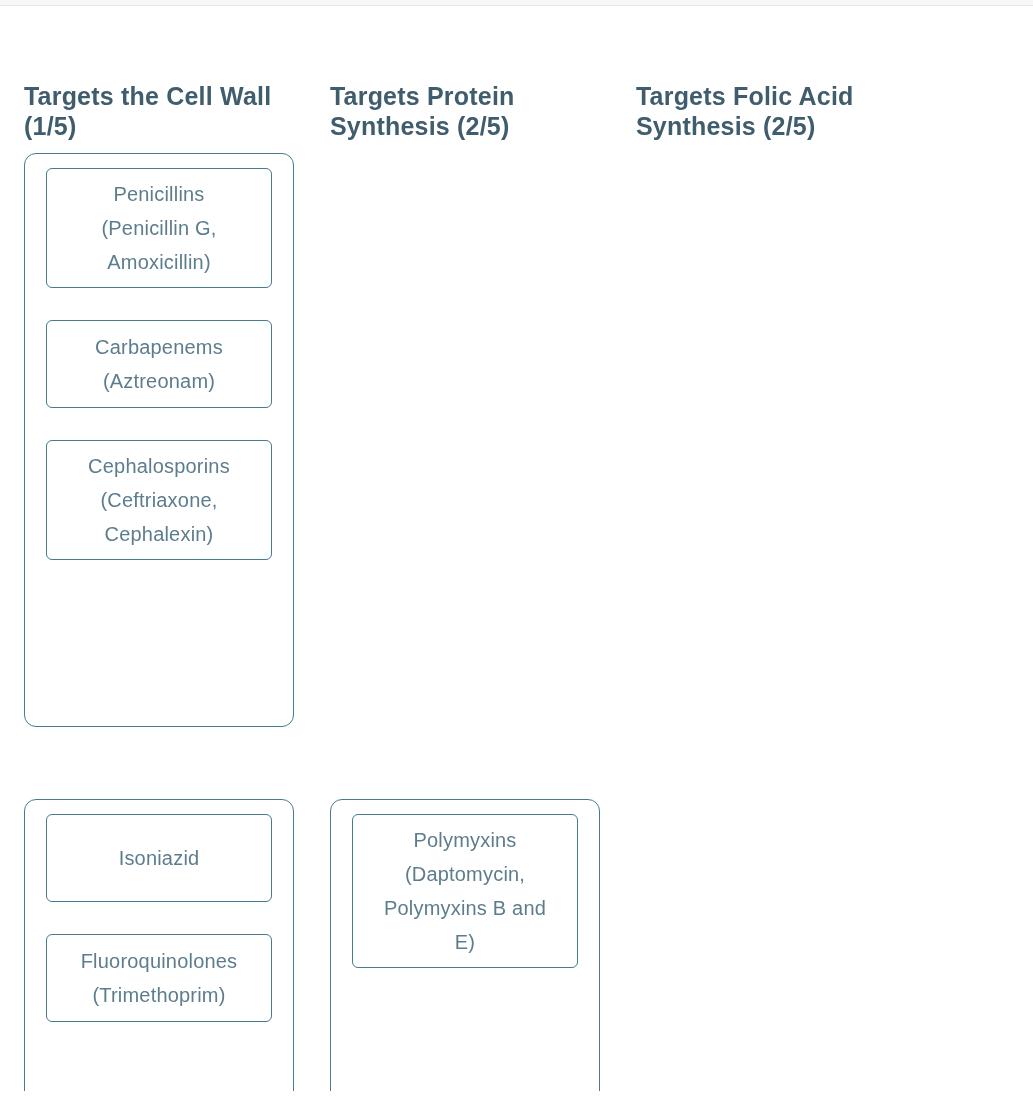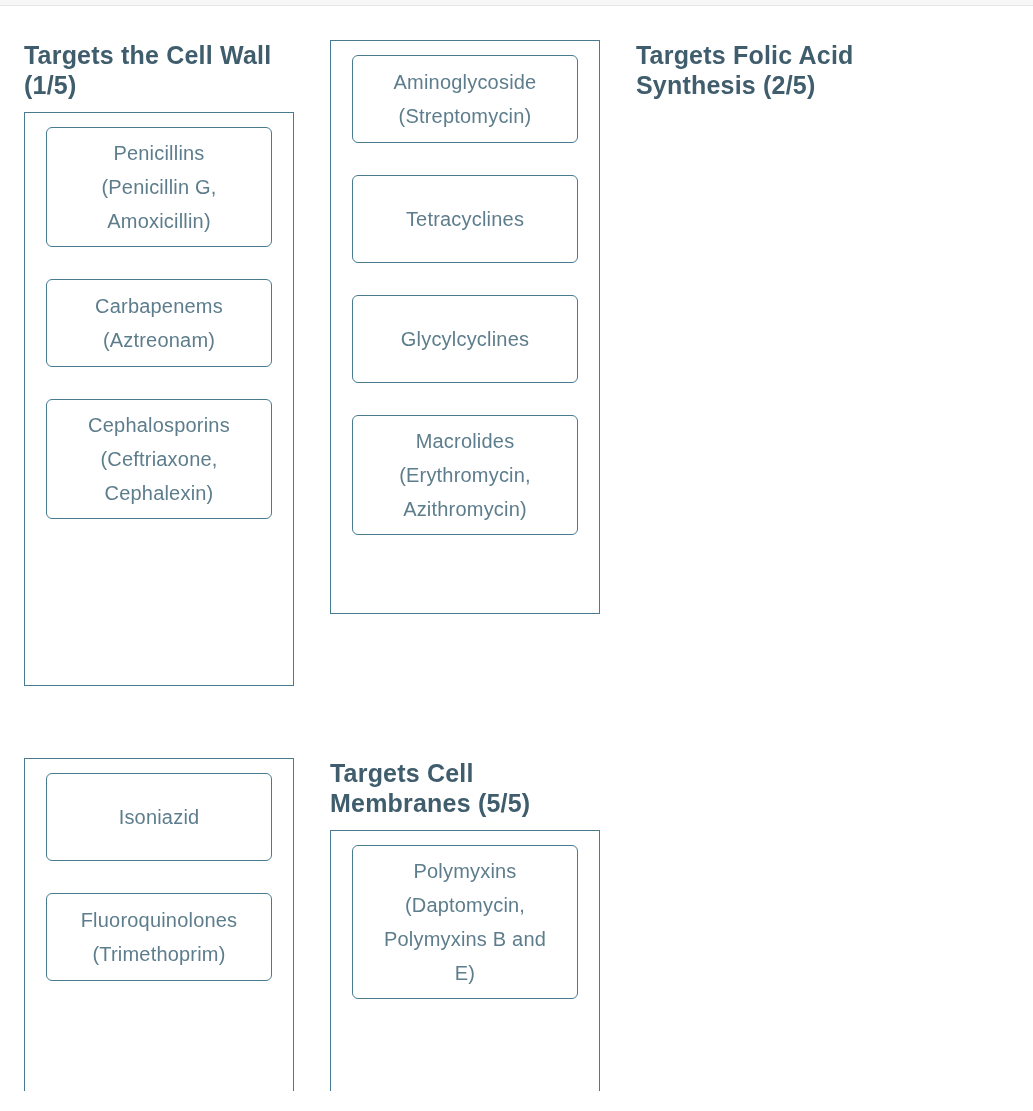--- a/index.html
+++ b/index.html
@@ -24,20 +24,21 @@
     background: #f7f7f8;
     border-bottom: 1px solid #e7e7ea;
   }
   .content {
     padding: 34px 0 0 24px;
   }
   .row {
     display: flex;
     column-gap: 36px;
     align-items: flex-start;
+    margin-top: 41px;
   }
   .row-2 {
     margin-top: 72px;
   }
   .category {
     width: 270px;
     flex: 0 0 270px;
   }
   .category-title {
     margin: 0 0 12px 0;
@@ -46,21 +47,21 @@
     line-height: 30px;
     color: #3f5d6c;
     white-space: pre;
     letter-spacing: 0.2px;
   }
   .dropzone {
     box-sizing: border-box;
     width: 270px;
     height: 574px;
     border: 1px solid #487b8f;
-    border-radius: 0;
+    border-radius: 12px;
     padding: 14px 21px;
     display: flex;
     flex-direction: column;
     row-gap: 32px;
     background: #ffffff;
   }
   .card {
     box-sizing: border-box;
     width: 100%;
     min-height: 88px;
@@ -99,51 +100,42 @@
 Amoxicillin)</div>
           <div class="card">Carbapenems
 (Aztreonam)</div>
           <div class="card">Cephalosporins
 (Ceftriaxone,
 Cephalexin)</div>
         </div>
       </div>
 
       <div class="category">
-        <div class="dropzone">
-          <div class="card">Aminoglycoside
-(Streptomycin)</div>
-          <div class="card">Tetracyclines</div>
-          <div class="card">Glycylcyclines</div>
-          <div class="card">Macrolides
-(Erythromycin,
-Azithromycin)</div>
-        </div>
+        <h2 class="category-title">Targets Protein
+Synthesis (2/5)</h2>
       </div>
 
       <div class="category">
         <h2 class="category-title">Targets Folic Acid
 Synthesis (2/5)</h2>
       </div>
 
     </div>
 
     <div class="row row-2">
 
       <div class="category">
         <div class="dropzone">
           <div class="card">Isoniazid</div>
           <div class="card">Fluoroquinolones
 (Trimethoprim)</div>
         </div>
       </div>
 
       <div class="category">
-        <h2 class="category-title">Targets Cell
-Membranes (5/5)</h2>
         <div class="dropzone">
           <div class="card">Polymyxins
 (Daptomycin,
 Polymyxins B and
 E)</div>
         </div>
       </div>
 
     </div>
 

